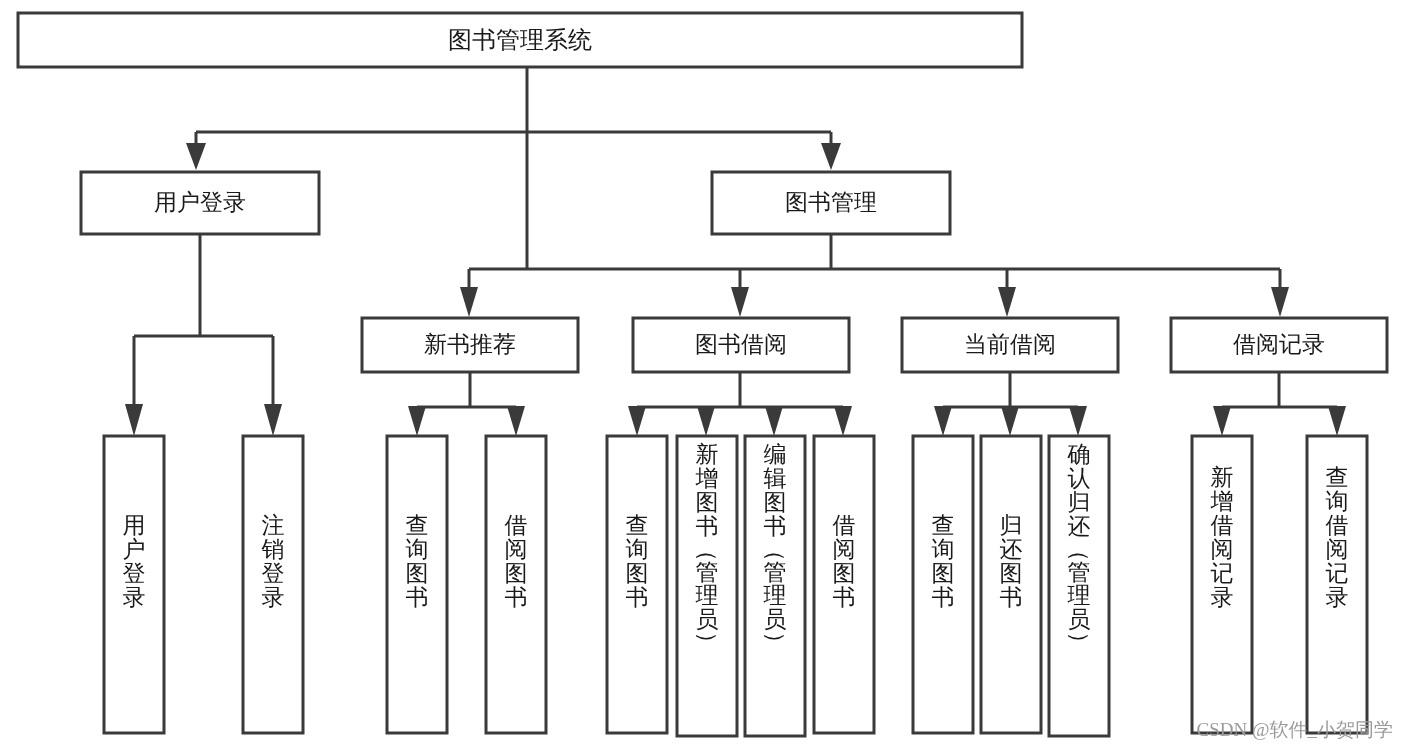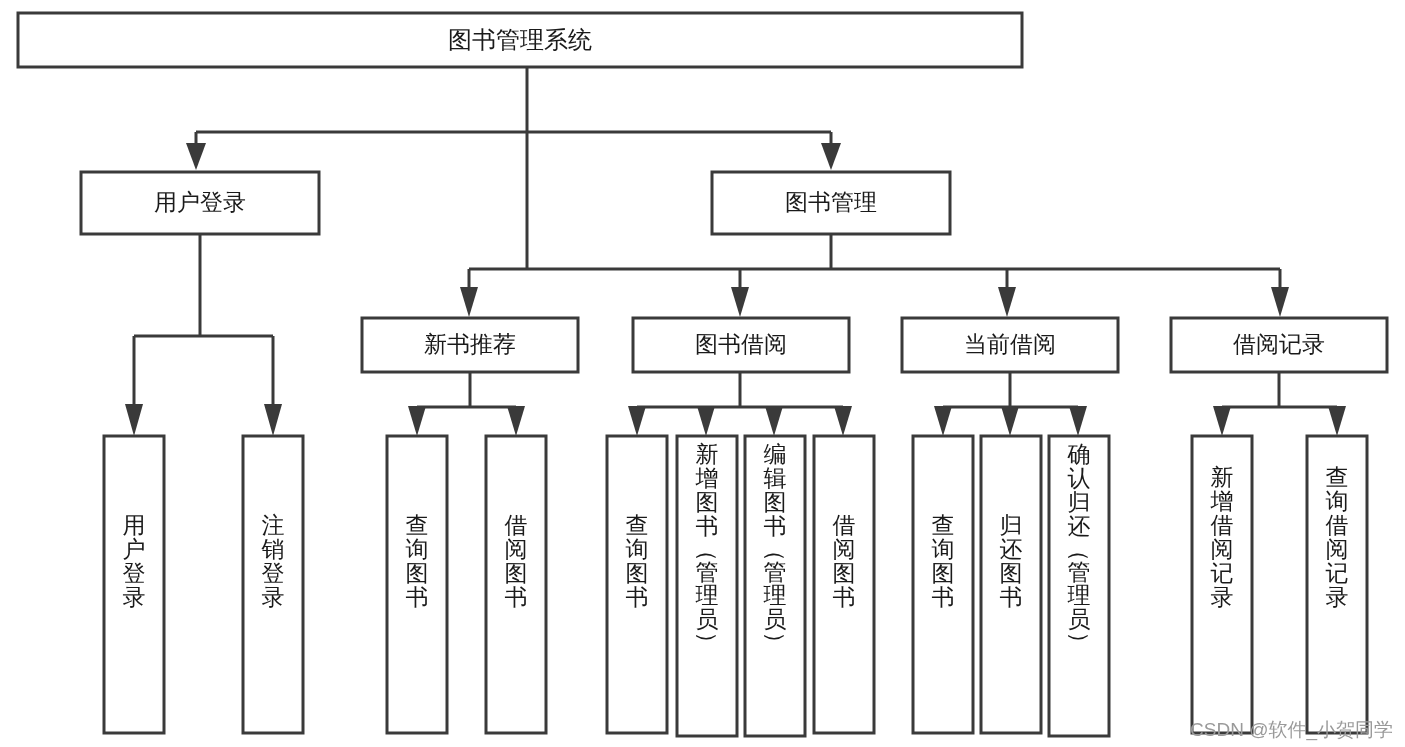--- a/index.html
+++ b/index.html
@@ -66,21 +66,21 @@
     color: #1a1a1a;
     text-align: center;
     white-space: pre;
     pointer-events: none;
     letter-spacing: 0;
   }
   .watermark {
     position: absolute;
     right: 12px;
     bottom: 4px;
-    font-family: Liberation Sans, sans-serif;
+    font-family: Liberation Serif, serif;
     font-size: 19px;
     color: #9a9a9a;
     white-space: nowrap;
   }
 </style>
 </head>
 <body>
 
 <div id="diagram-root">
 

